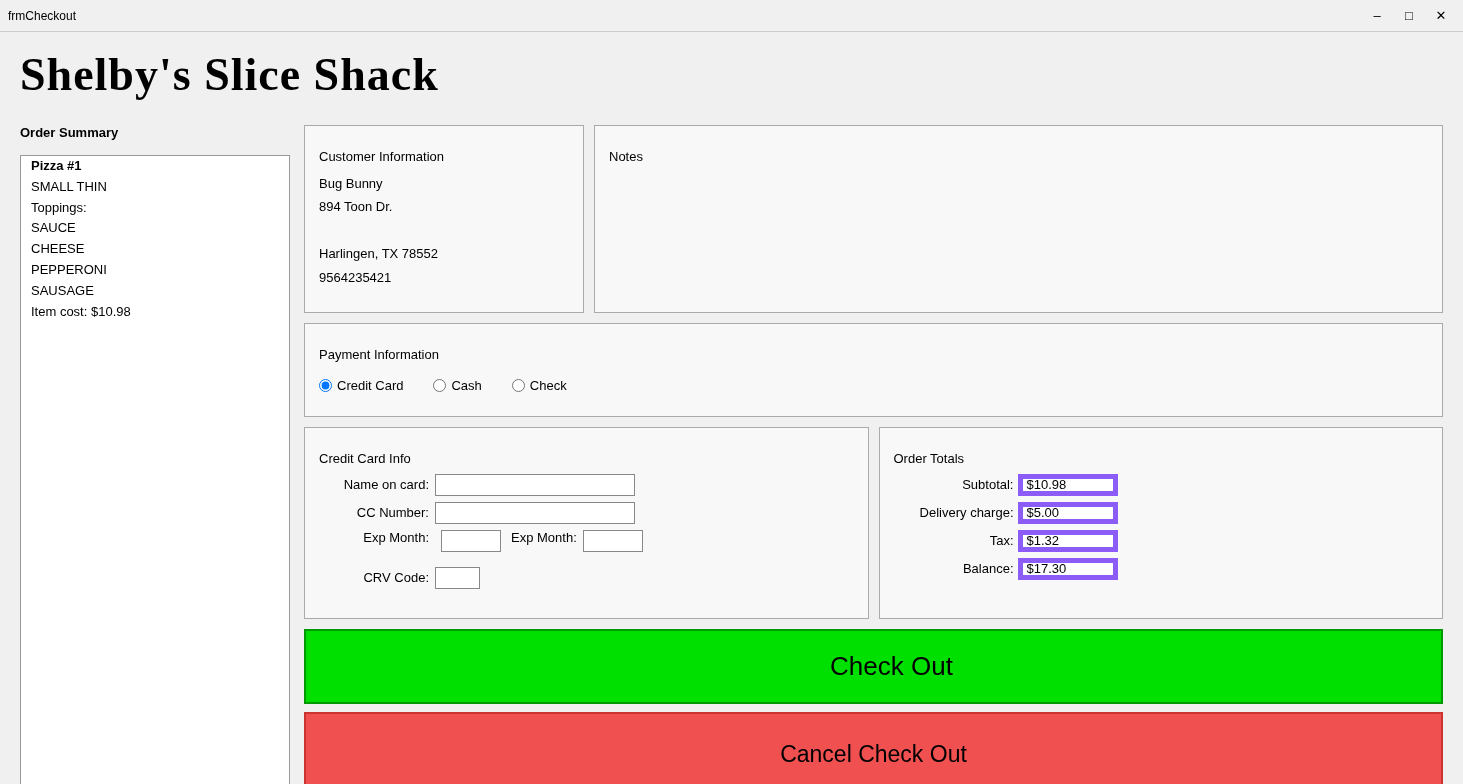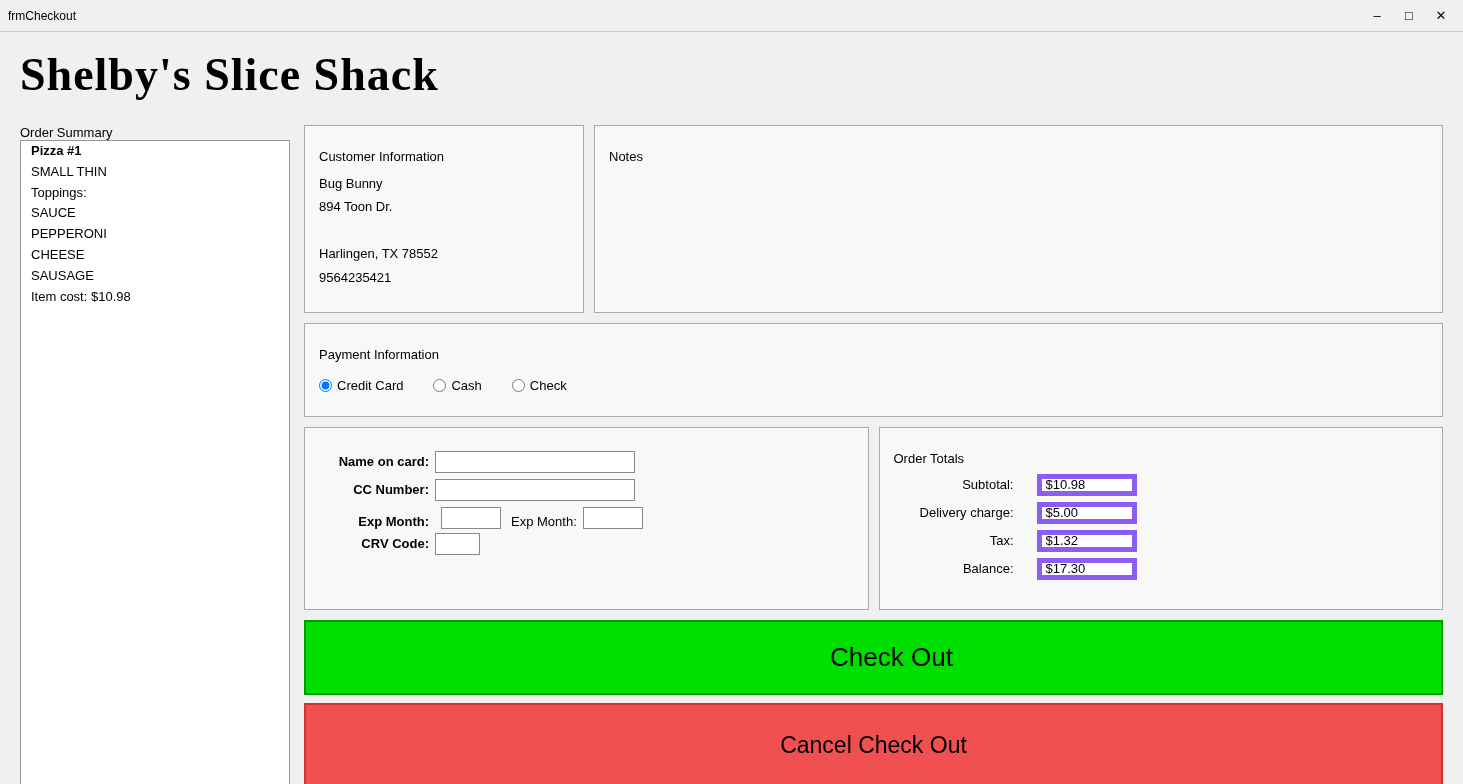--- a/index.html
+++ b/index.html
@@ -78,22 +78,22 @@
     
     .left-panel {
       width: 270px;
       flex-shrink: 0;
       display: flex;
       flex-direction: column;
     }
 
     .panel-label {
       font-size: 13px;
-      font-weight: normal;
-      margin-bottom: 0;
+      font-weight: bold;
+      margin-bottom: 15px;
     }
 
     .order-summary-box {
       background: #fff;
       border: 1px solid #999;
       padding: 0 10px;
       flex: 1;
       min-height: 500px;
       font-size: 13px;
       line-height: 1.6;
@@ -183,21 +183,20 @@
       align-items: center;
       margin-bottom: 6px;
       font-size: 13px;
     }
 
     .form-label {
       width: 110px;
       text-align: right;
       margin-right: 6px;
       flex-shrink: 0;
-      font-weight: bold;
     }
 
     .form-input {
       height: 22px;
       border: 1px solid #888;
       background: #fff;
       padding: 1px 4px;
       font-size: 13px;
     }
 
@@ -216,21 +215,21 @@
     .totals-row {
       display: flex;
       align-items: center;
       margin-bottom: 6px;
       font-size: 13px;
     }
 
     .totals-label {
       width: 120px;
       text-align: right;
-      margin-right: 23px;
+      margin-right: 4px;
     }
 
     .totals-value {
       width: 100px;
       height: 22px;
       border: 5px solid #8b5cf6;
       background: #fff;
       padding: 1px 4px;
       font-size: 13px;
       display: flex;
@@ -268,22 +267,22 @@
     }
 
     .buttons-section {
       display: flex;
       flex-direction: column;
       gap: 8px;
     }
 
     .cc-form-row-double {
       display: flex;
-      align-items: flex-end;
-      margin-bottom: 4px;
+      align-items: flex-start;
+      margin-bottom: 15px;
       gap: 6px;
       font-size: 13px;
     }
   </style>
 </head>
 <body>
 
 <div class="window">
 
   <div class="titlebar">
@@ -301,22 +300,22 @@
 
     <div class="main-layout">
 
       <div class="left-panel">
         <div class="panel-label">Order Summary</div>
         <div class="order-summary-box">
           <div style="font-weight:bold;">Pizza #1</div>
           <div>SMALL THIN</div>
           <div>Toppings:</div>
           <div>SAUCE</div>
+          <div>CHEESE</div>
           <div>PEPPERONI</div>
-          <div>CHEESE</div>
           <div>SAUSAGE</div>
           <div>Item cost: $10.98</div>
         </div>
       </div>
 
       <div class="right-panel">
 
         <div class="top-row">
 
           <div class="section-box customer-box">
@@ -350,20 +349,21 @@
             <label class="radio-option">
               <input type="radio" name="payment" style="">
               <span>Check</span>
             </label>
           </div>
         </div>
 
         <div class="details-row">
 
           <div class="section-box cc-box">
+            <div class="section-title">Credit Card Info</div>
 
             <div class="form-row">
               <span class="form-label">Name on card:</span>
               <input type="text" class="form-input form-input-wide" style="">
             </div>
 
             <div class="form-row">
               <span class="form-label">CC Number:</span>
               <input type="text" class="form-input form-input-wide" style="">
             </div>

